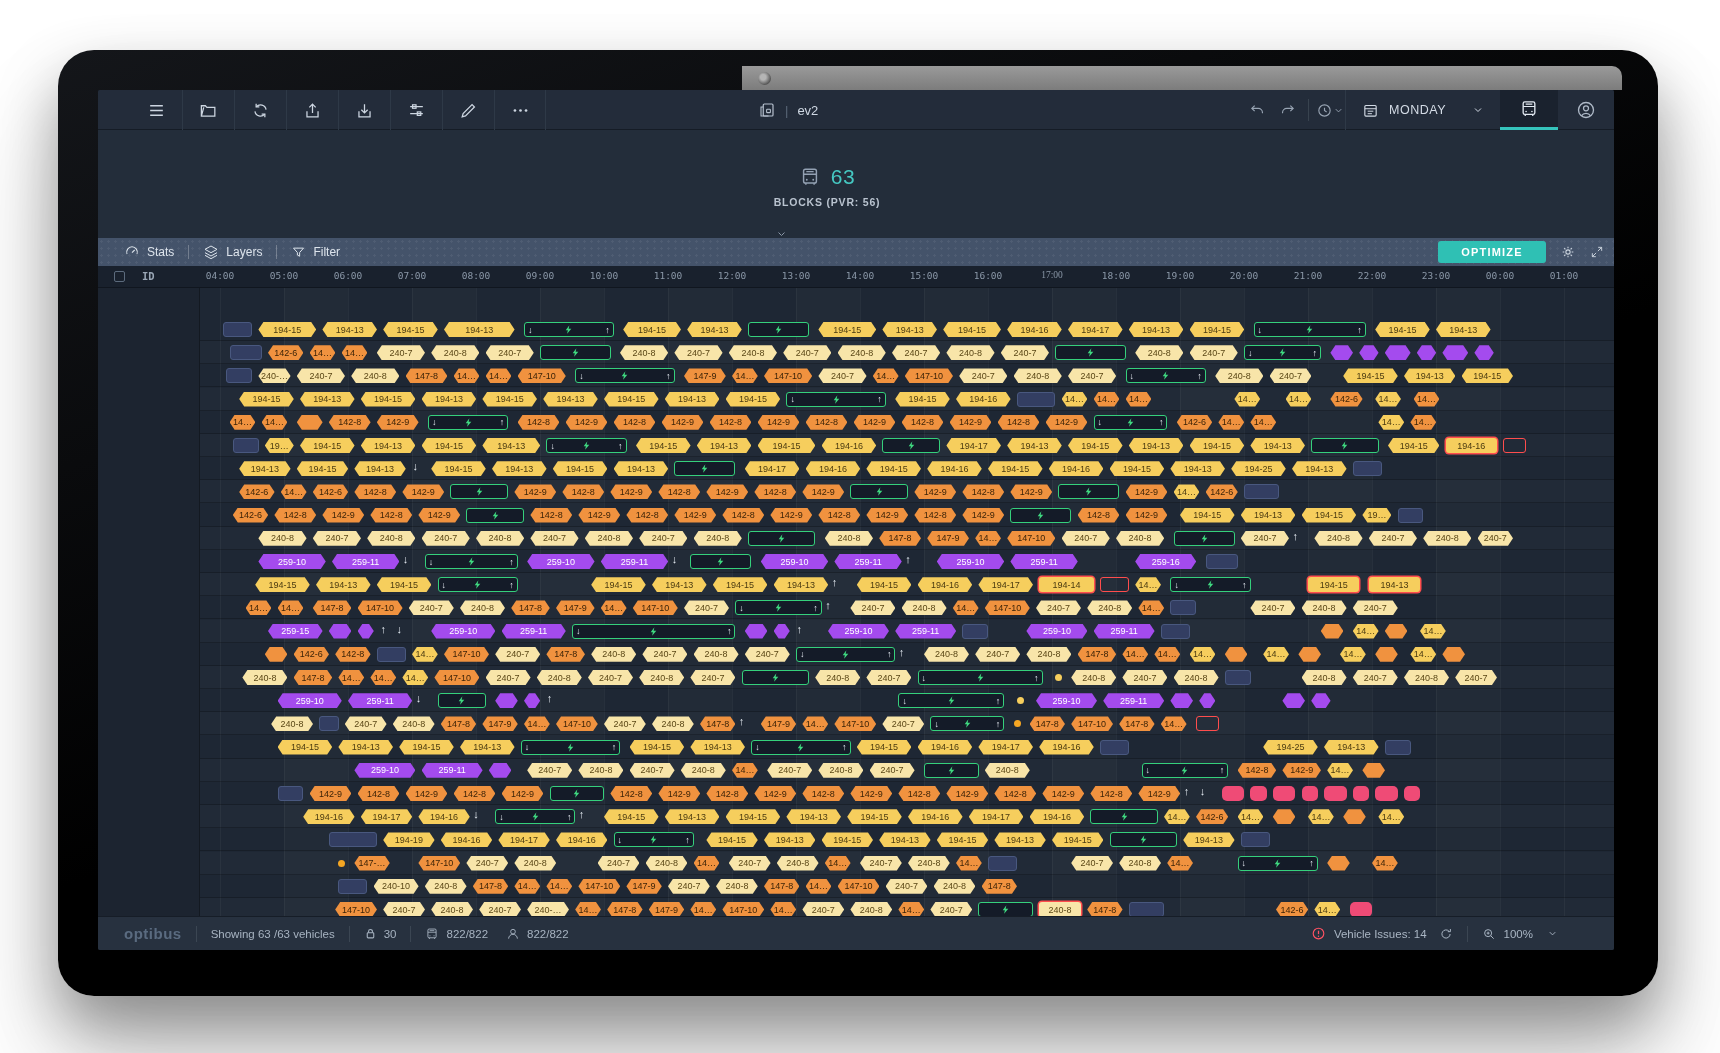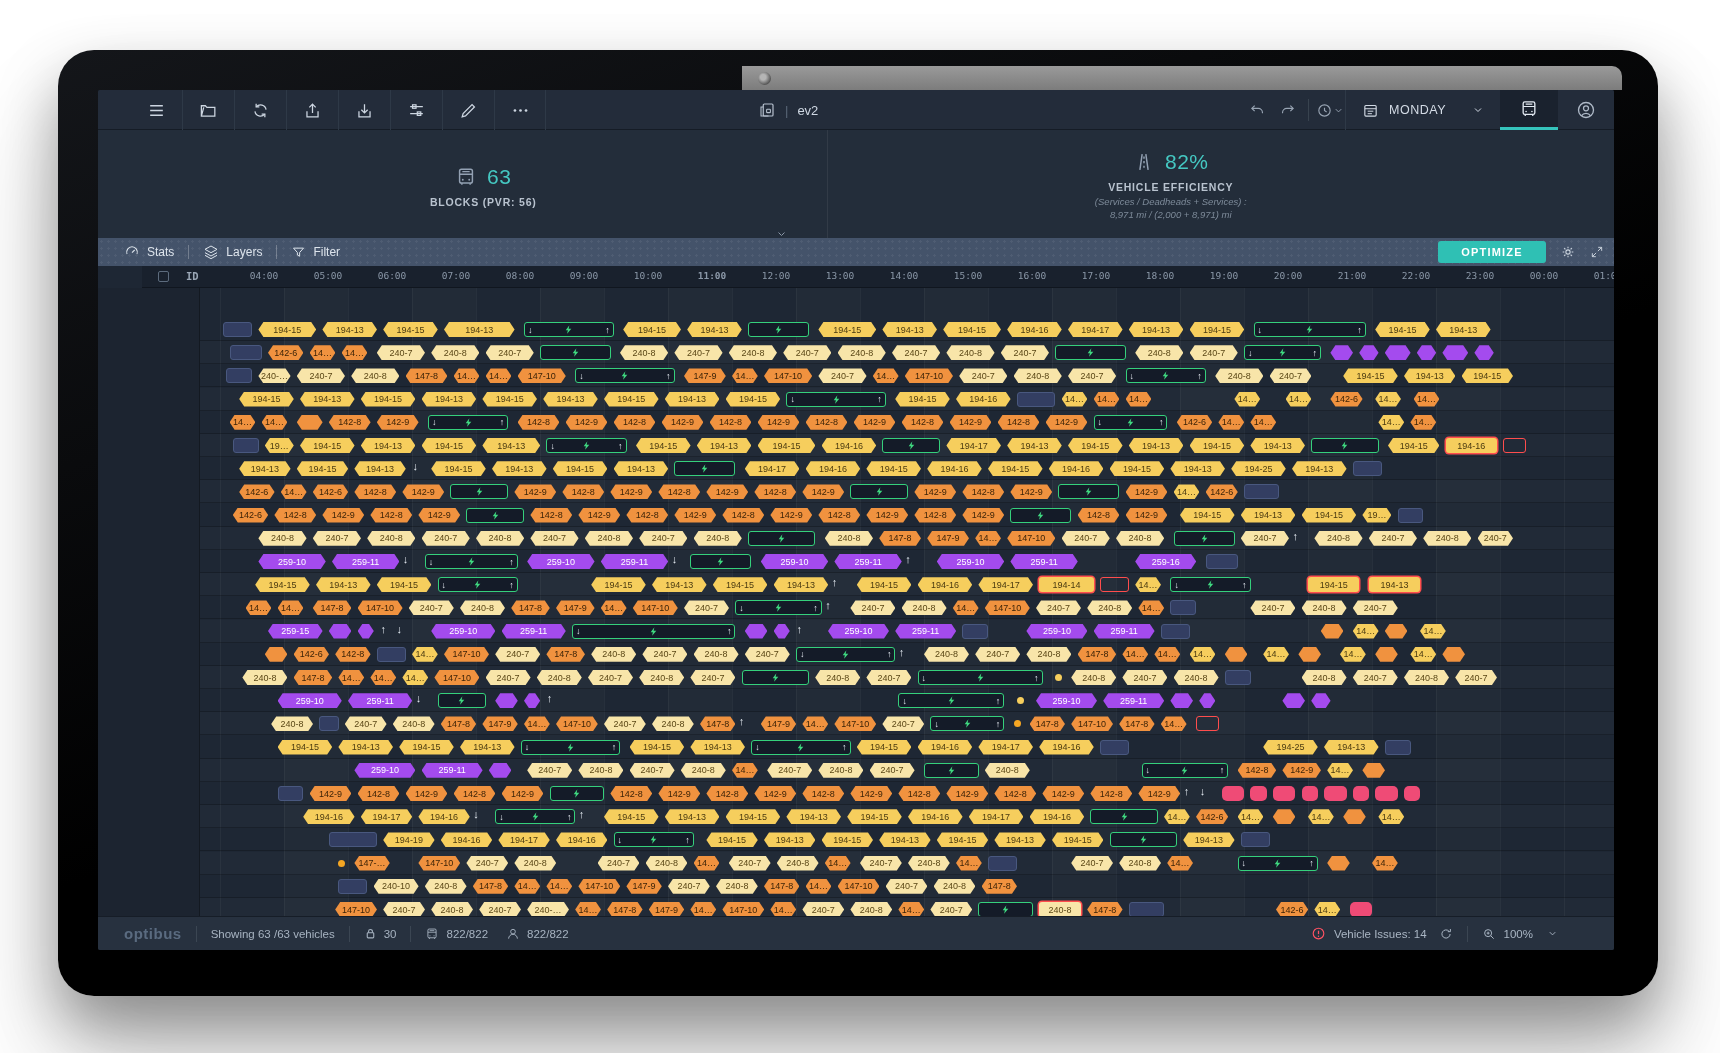--- a/index.html
+++ b/index.html
@@ -57,21 +57,21 @@
     display:flex; align-items:center; padding:0 10px 0 26px; }
   .sub-item { display:flex; align-items:center; gap:7px; color:#dde4ec; font-size:12px; cursor:pointer; }
   .sub-div { width:1px; height:14px; background:rgba(255,255,255,.25); margin:0 14px; }
   .sub-spacer { flex:1; }
   .optimize-btn { width:108px; height:22px; background:#2fc0b4; color:#fff; border:none; border-radius:3px;
     font-size:11px; font-weight:bold; letter-spacing:1.2px; cursor:pointer; font-family:inherit; }
   .sub-gear, .sub-expand { color:#cdd6e0; margin-left:14px; cursor:pointer; }
 
   
   .ghead { position:absolute; left:0; top:176px; width:100%; height:22px; background:#19212d;
-    border-bottom:1px solid #10161f;margin-left:44px; }
+    border-bottom:1px solid #10161f; }
   .ghead .cb { position:absolute; left:16px; top:5px; }
   .ghead .idlab { position:absolute; left:44px; top:4px; font-family:"DejaVu Sans Mono",monospace; font-size:10.5px; font-weight:bold; color:#9aa7b6; }
   .hourlab { position:absolute; top:4px; width:36px; text-align:center; font-family:"DejaVu Sans Mono",monospace; font-size:9.5px; color:#8b98a8; }
 
   
   .gbody { position:absolute; left:0; top:198px; width:100%; height:628px; background:#1e2734; overflow:hidden; }
   .band { position:absolute; top:0; bottom:0; background:rgba(255,255,255,.018); }
   .hline { position:absolute; top:0; bottom:0; width:1px; background:rgba(255,255,255,.045); }
   .idcol { position:absolute; left:0; top:0; bottom:0; width:102px; background:#1c2430; border-right:1px solid rgba(0,0,0,.3); z-index:3; }
   .grow { position:absolute; left:0; width:100%; height:23px; border-bottom:1px solid rgba(0,0,0,.22); z-index:2; }
@@ -333,33 +333,20 @@
 
     <div class="statsbar" id="statsbar">
         <div class="stat">
           <div class="stat-top">
             <svg width="22" height="22" class="ic">
               <use href="#i-bus"></use>
             </svg>
             <span class="stat-val">63</span>
           </div>
           <div class="stat-label">BLOCKS (PVR: 56)</div>
-        </div>
-        <div class="stat">
-          <div class="stat-top">
-            <svg width="22" height="22" class="ic">
-              <use href="#i-road"></use>
-            </svg>
-            <span class="stat-val">82%</span>
-          </div>
-          <div class="stat-label">VEHICLE EFFICIENCY</div>
-          <div class="stat-sub">
-            <div>(Services / Deadheads + Services) :</div>
-            <div>8,971 mi / (2,000 + 8,971) mi</div>
-          </div>
         </div>
       </div>
     <div class="collapse-chev">
       <svg class="ic" width="15" height="12">
           <use href="#i-chev-down"></use>
         </svg>
     </div>
 
     <div class="subbar">
       <div class="sub-item">
@@ -400,27 +387,27 @@
       <div class="cb"></div>
       <span class="idlab">ID</span>
       <div id="hours">
           <span class="hourlab" style="left: 104px;">04:00</span>
           <span class="hourlab" style="left: 168px;">05:00</span>
           <span class="hourlab" style="left: 232px;">06:00</span>
           <span class="hourlab" style="left: 296px;">07:00</span>
           <span class="hourlab" style="left: 360px;">08:00</span>
           <span class="hourlab" style="left: 424px;">09:00</span>
           <span class="hourlab" style="left: 488px;">10:00</span>
-          <span class="hourlab" style="left: 552px; font-weight: bold;">11:00</span>
+          <span class="hourlab" style="left: 552px;">11:00</span>
           <span class="hourlab" style="left: 616px;">12:00</span>
           <span class="hourlab" style="left: 680px;">13:00</span>
           <span class="hourlab" style="left: 744px;">14:00</span>
           <span class="hourlab" style="left: 808px;">15:00</span>
           <span class="hourlab" style="left: 872px;">16:00</span>
-          <span class="hourlab" style="left: 936px;">17:00</span>
+          <span class="hourlab" style="left: 936px; font-family: Liberation Serif, serif;">17:00</span>
           <span class="hourlab" style="left: 1000px;">18:00</span>
           <span class="hourlab" style="left: 1064px;">19:00</span>
           <span class="hourlab" style="left: 1128px;">20:00</span>
           <span class="hourlab" style="left: 1192px;">21:00</span>
           <span class="hourlab" style="left: 1256px;">22:00</span>
           <span class="hourlab" style="left: 1320px;">23:00</span>
           <span class="hourlab" style="left: 1384px;">00:00</span>
           <span class="hourlab" style="left: 1448px;">01:00</span>
         </div>
     </div>

